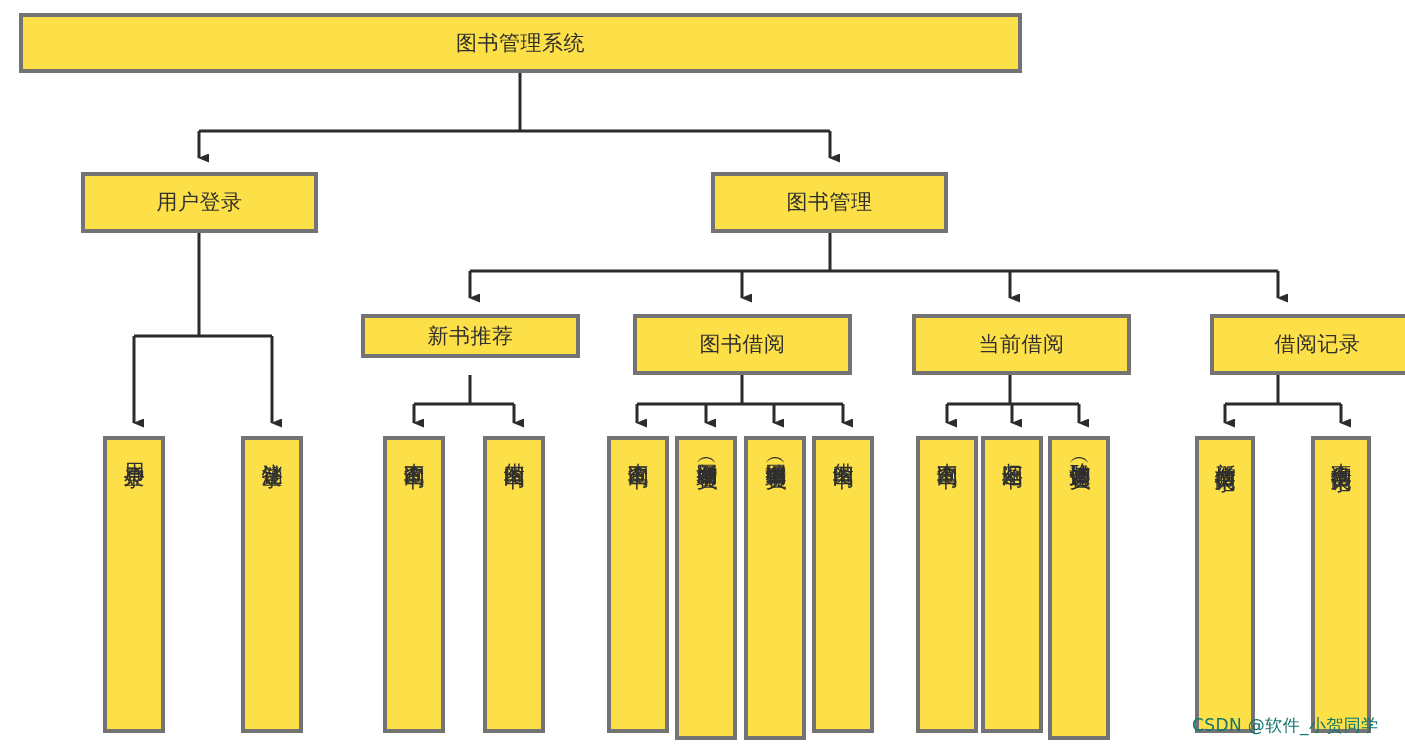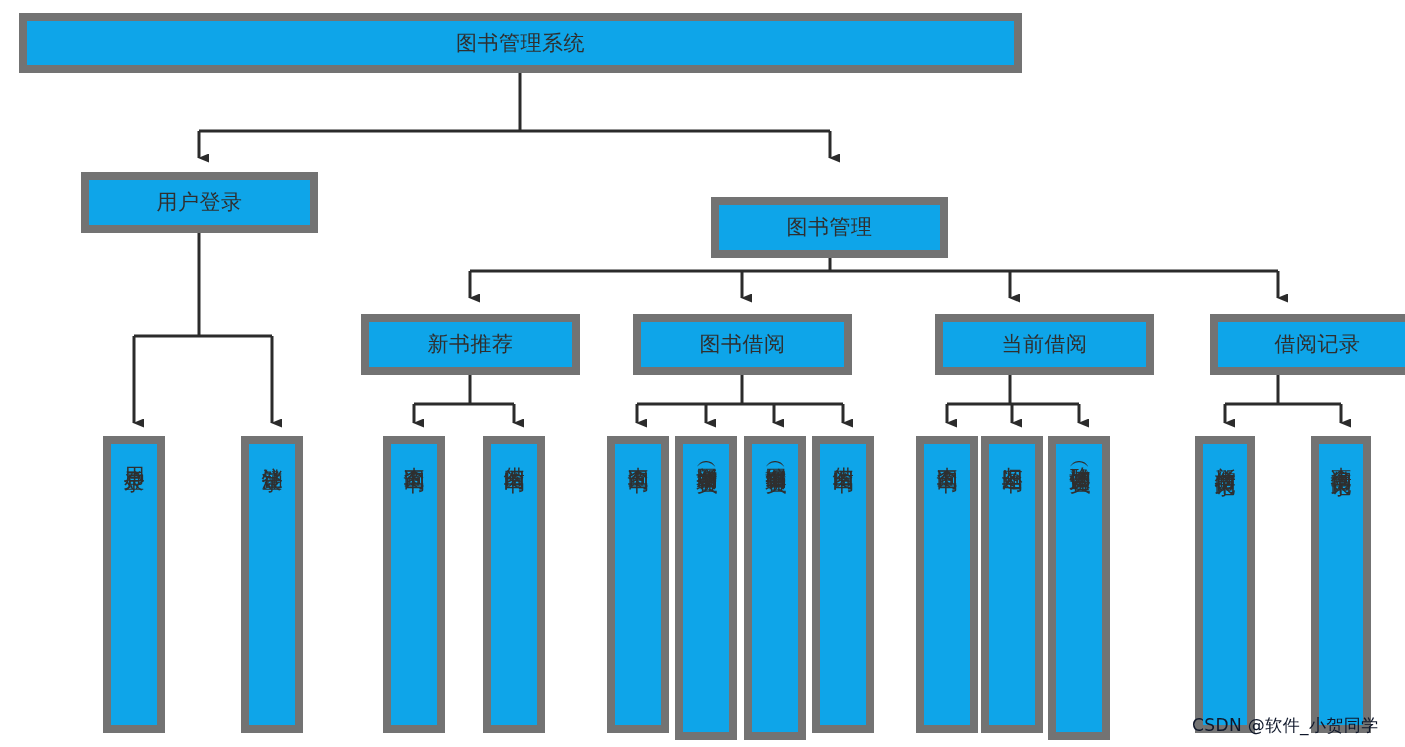--- a/index.html
+++ b/index.html
@@ -19,22 +19,22 @@
     position: absolute;
     left: 0;
     top: 0;
     width: 1405px;
     height: 747px;
     pointer-events: none;
   }
   .node {
     position: absolute;
     box-sizing: border-box;
-    border: 8px solid #737373;
-    background: #0ea5e9;
+    border: 4px solid #737373;
+    background: #fde047;
     display: flex;
     align-items: center;
     justify-content: center;
     color: #2b2b2b;
   }
   .node .label {
     font-size: 21px;
     line-height: 1.18;
     letter-spacing: 0.5px;
     white-space: nowrap;
@@ -56,21 +56,21 @@
   }
   .node.leaf.tall-text .label {
     line-height: 1.42;
     letter-spacing: 1px;
   }
   #watermark {
     position: absolute;
     left: 1192px;
     top: 714px;
     font-size: 17px;
-    color: #0f172a;
+    color: #0f766e;
     white-space: nowrap;
     font-family: "DejaVu Sans", "Liberation Sans", sans-serif;
     letter-spacing: 0.4px;
   }
 </style>
 </head>
 <body>
 
 <div id="canvas">
 
@@ -124,31 +124,31 @@
     </g>
   </svg>
 
   <div class="node" style="left:19px; top:13px; width:1003px; height:60px;">
     <span class="label">图书管理系统</span>
   </div>
 
   <div class="node" style="left:81px; top:172px; width:237px; height:61px;">
     <span class="label">用户登录</span>
   </div>
-  <div class="node" style="left:711px; top:172px; width:237px; height:61px;margin-top:25px;">
+  <div class="node" style="left:711px; top:172px; width:237px; height:61px;">
     <span class="label">图书管理</span>
   </div>
 
-  <div class="node" style="left:361px; top:314px; width:219px; height:61px;">
+  <div class="node" style="left:361px; top:314px; width:219px; height:44px;">
     <span class="label">新书推荐</span>
   </div>
   <div class="node" style="left:633px; top:314px; width:219px; height:61px;text-align:right;">
     <span class="label">图书借阅</span>
   </div>
-  <div class="node" style="left:935px; top:314px; width:219px; height:61px;">
+  <div class="node" style="left:912px; top:314px; width:219px; height:61px;">
     <span class="label">当前借阅</span>
   </div>
   <div class="node" style="left:1171px; top:314px; width:215px; height:61px;margin-left:39px;">
     <span class="label">借阅记录</span>
   </div>
 
   <div class="node leaf" style="left:103px; top:436px; width:62px; height:297px;">
     <span class="label">用户登录</span>
   </div>
   <div class="node leaf" style="left:241px; top:436px; width:62px; height:297px;">

